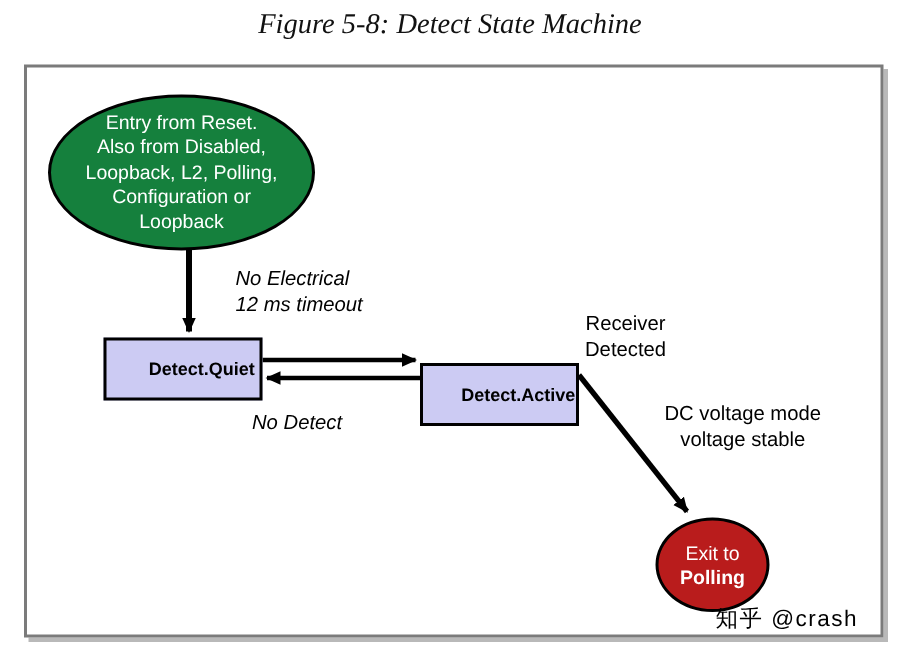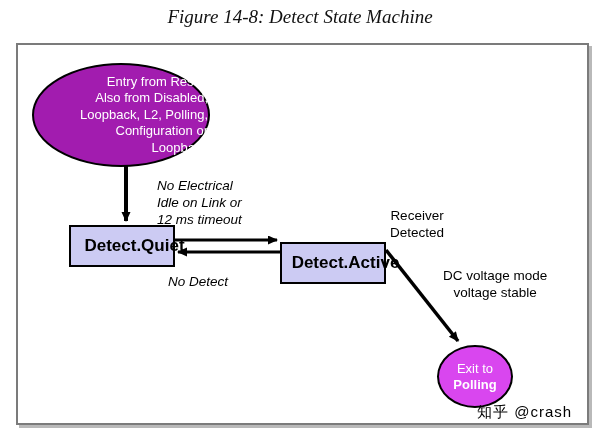--- a/index.html
+++ b/index.html
@@ -6,47 +6,47 @@
   .page{position:relative;width:600px;height:439px;background:#ffffff;overflow:hidden;
         font-family:"Liberation Sans","DejaVu Sans",sans-serif;color:#000;}
   .title{position:absolute;top:6px;left:0;width:600px;text-align:center;
          font-family:"Liberation Serif","DejaVu Serif",serif;font-style:italic;
          font-size:19px;color:#111;}
   .frame{position:absolute;left:16px;top:43px;width:569px;height:378px;
          border:2px solid #7b7b7b;background:#ffffff;
          box-shadow:3px 3px 0 #b9b9b9;}
   .overlay{position:absolute;left:0;top:0;width:569px;height:378px;}
   .ellipse{position:absolute;left:14px;top:18px;width:178px;height:104px;
-           background:#a21caf;border:2.5px solid #000;border-radius:50%;
+           background:#15803d;border:2.5px solid #000;border-radius:50%;
            box-sizing:border-box;display:flex;flex-direction:column;
-           justify-content:center;align-items:flex-end;}
+           justify-content:center;align-items:center;}
   .ellipse .ln{color:#fff;font-size:13px;line-height:16.5px;white-space:nowrap;}
   .state{position:absolute;width:106px;height:42px;background:#cccbf3;
          border:2px solid #000;box-sizing:border-box;display:flex;
          align-items:center;justify-content:center;font-weight:bold;
-         font-size:17px;padding-left:25px;}
+         font-size:12px;padding-left:25px;}
   .state.quiet{left:51px;top:180px;}
   .state.active{left:262px;top:197px;}
   .elabel{position:absolute;font-size:13.5px;line-height:17px;color:#000;text-align:center;}
   .elabel.center{text-align:left;font-style:italic;}
   .circle{position:absolute;left:419px;top:300px;width:76px;height:63px;
-          background:#d946ef;border:2.5px solid #000;border-radius:50%;
+          background:#b91c1c;border:2.5px solid #000;border-radius:50%;
           box-sizing:border-box;display:flex;flex-direction:column;
           justify-content:center;align-items:center;}
   .circle .ln{color:#fff;font-size:13px;line-height:16px;}
   .circle .ln.bold{font-weight:bold;}
   .watermark{position:absolute;left:477px;top:403px;font-size:15px;
              color:#000000;white-space:nowrap;letter-spacing:1px;}
 </style>
 </head>
 <body>
 
 <div class="page">
 
-  <div class="title">Figure 14-8: Detect State Machine</div>
+  <div class="title">Figure 5-8: Detect State Machine</div>
 
   <div class="frame">
 
     <svg class="overlay" viewBox="0 0 569 378" xmlns="http://www.w3.org/2000/svg">
       <defs>
         <marker id="ah" markerUnits="userSpaceOnUse" markerWidth="12" markerHeight="11" refX="9" refY="4.5" orient="auto">
           <path d="M0,0 L10,4.5 L0,9 z" fill="#000"></path>
         </marker>
       </defs>
       <line x1="108" y1="121" x2="108" y2="176" stroke="#000" stroke-width="4" marker-end="url(#ah)"></line>
@@ -62,21 +62,20 @@
       <div class="ln">Configuration or</div>
       <div class="ln">Loopback</div>
     </div>
 
     <div class="state quiet">Detect.Quiet</div>
 
     <div class="state active">Detect.Active</div>
 
     <div class="elabel center" style="left:139px;top:132px;width:140px;">
       <div>No Electrical</div>
-      <div>Idle on Link or</div>
       <div>12 ms timeout</div>
     </div>
 
     <div class="elabel center" style="left:150px;top:228px;width:120px;">No Detect</div>
 
     <div class="elabel" style="left:372px;top:162px;">
       <div>Receiver</div>
       <div>Detected</div>
     </div>
 

